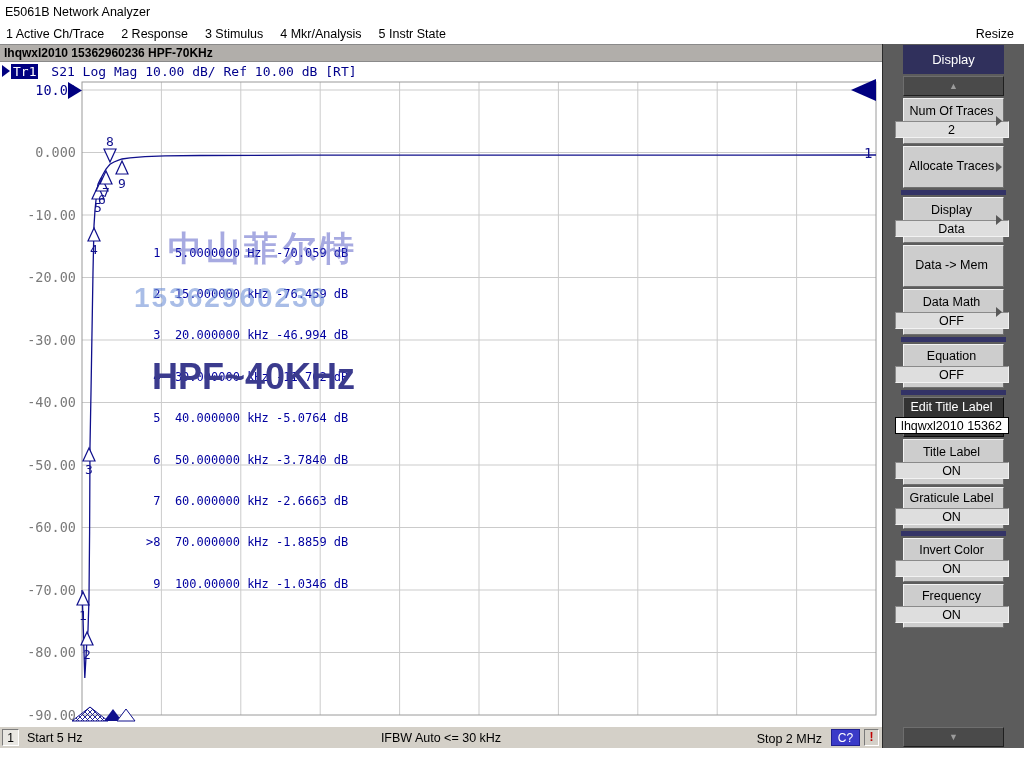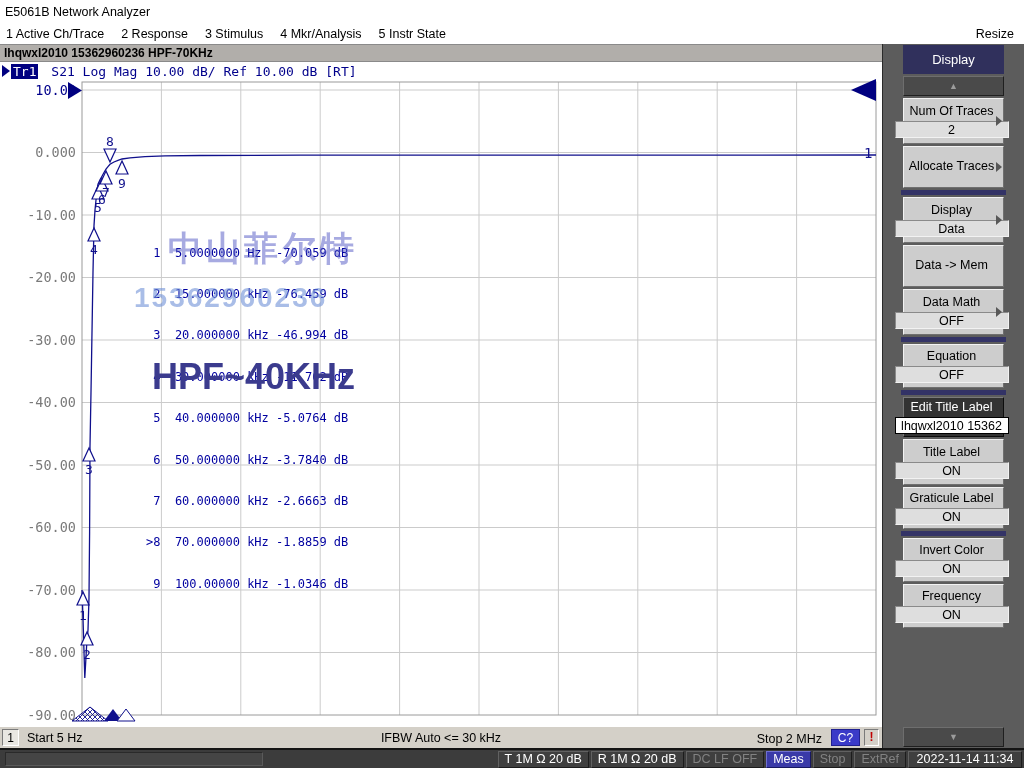--- a/index.html
+++ b/index.html
@@ -332,25 +332,14 @@
         <div class="sb-label">Frequency</div>
         <div class="sb-value">ON</div>
       </div>
 
       <div class="sb-scroll down">
         <span>▼</span>
       </div>
     </div>
   </div>
 
-  <div class="taskbar">
-    <div class="tb-empty"></div>
-    <div class="tb-spacer"></div>
-    <div class="tb-seg">T 1M Ω 20 dB</div>
-    <div class="tb-seg">R 1M Ω 20 dB</div>
-    <div class="tb-seg dim">DC LF OFF</div>
-    <div class="tb-seg meas">Meas</div>
-    <div class="tb-seg dim">Stop</div>
-    <div class="tb-seg dim">ExtRef</div>
-    <div class="tb-seg datetime">2022-11-14 11:34</div>
-  </div>
 
 </div>
 
 </body></html>

